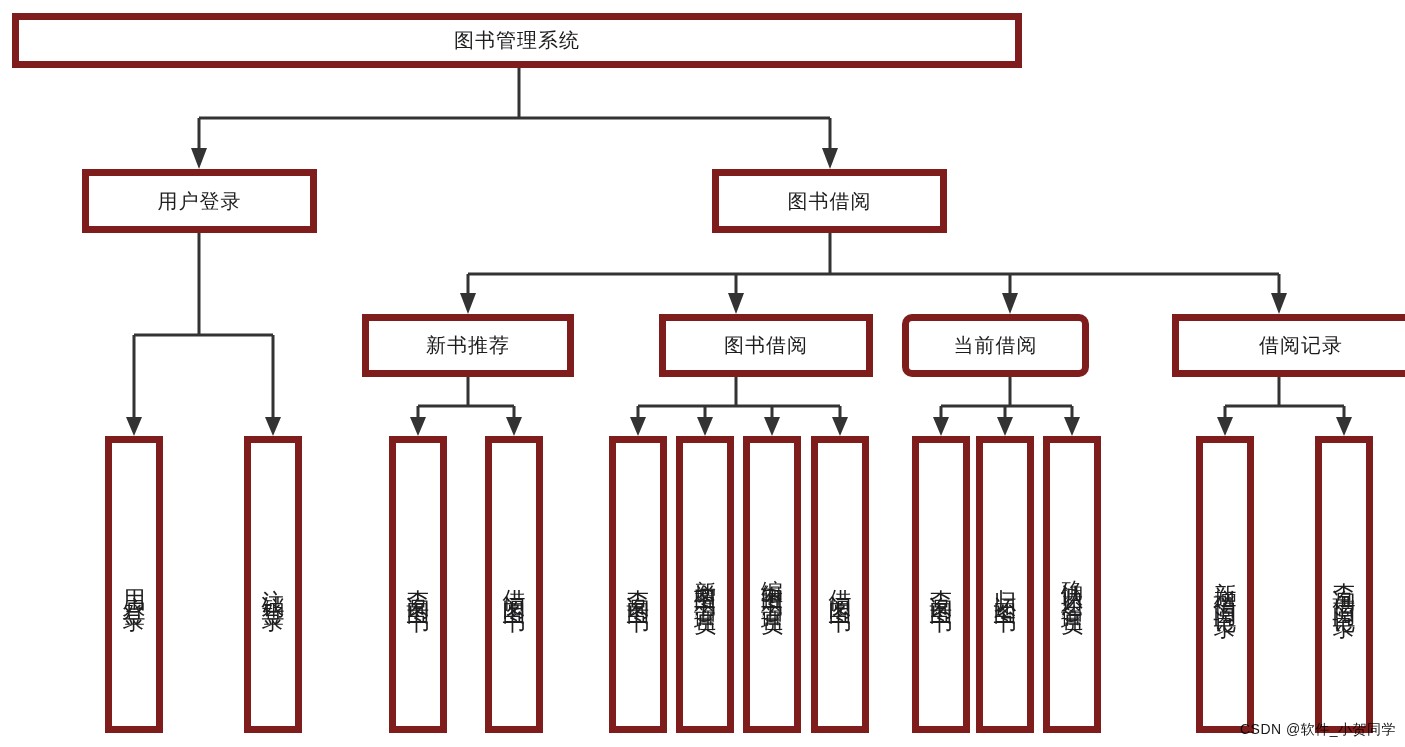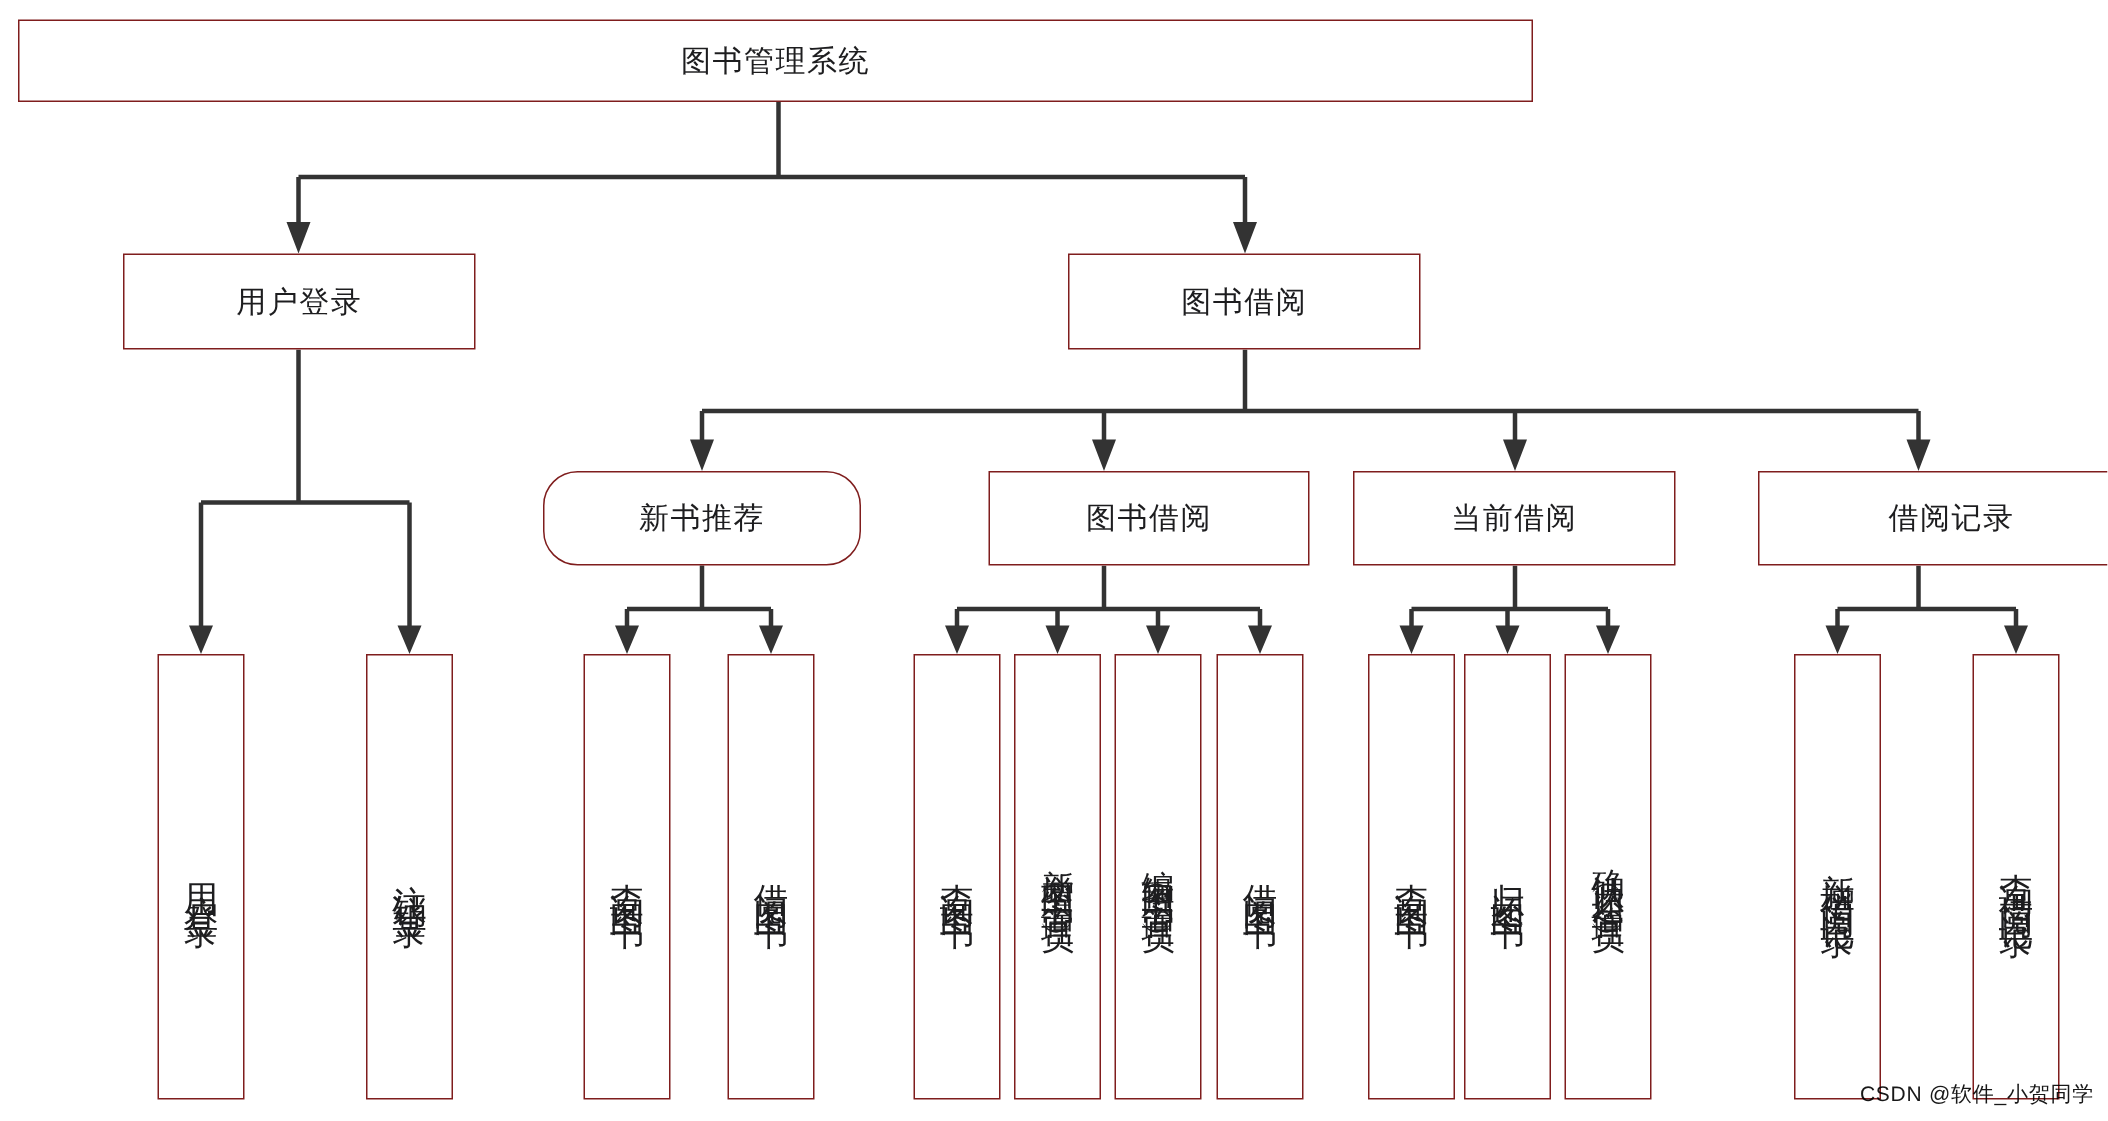--- a/index.html
+++ b/index.html
@@ -7,21 +7,21 @@
     position:relative;
     width:1405px;height:747px;
     background:#fff;
     font-family:"Liberation Sans","DejaVu Sans",sans-serif;
     overflow:hidden;
   }
   #connectors{position:absolute;left:0;top:0;width:1405px;height:747px;pointer-events:none;}
   .box{
     position:absolute;
     box-sizing:border-box;
-    border:1px solid #7f1d1d;
+    border:7px solid #7f1d1d;
     background:#fff;
     display:flex;align-items:center;justify-content:center;
     color:#1d1d1f;
   }
   .hd{font-size:20px;letter-spacing:1px;}
   .root{left:12px;top:13px;width:1010px;height:55px;}
   .lvl2{top:169px;width:235px;height:64px;}
   .lvl3{top:314px;height:63px;}
   .leaf{top:436px;width:58px;height:297px;}
   .vtext{
@@ -80,27 +80,27 @@
     <span>图书管理系统</span>
   </div>
 
   <div class="box lvl2 hd" style="left:82px;">
     <span>用户登录</span>
   </div>
   <div class="box lvl2 hd" style="left:712px;">
     <span>图书借阅</span>
   </div>
 
-  <div class="box lvl3 hd" style="left:362px;width:212px;border-radius:23px;">
+  <div class="box lvl3 hd" style="left:362px;width:212px;">
     <span>新书推荐</span>
   </div>
   <div class="box lvl3 hd" style="left:659px;width:214px;">
     <span>图书借阅</span>
   </div>
-  <div class="box lvl3 hd" style="left:902px;width:215px;">
+  <div class="box lvl3 hd" style="left:902px;width:187px;border-radius:10px;">
     <span>当前借阅</span>
   </div>
   <div class="box lvl3 hd" style="left:1172px;width:258px;">
     <span>借阅记录</span>
   </div>
 
   <div class="box leaf" style="left:105px;">
     <span class="vtext">用户登录</span>
   </div>
   <div class="box leaf" style="left:244px;">

